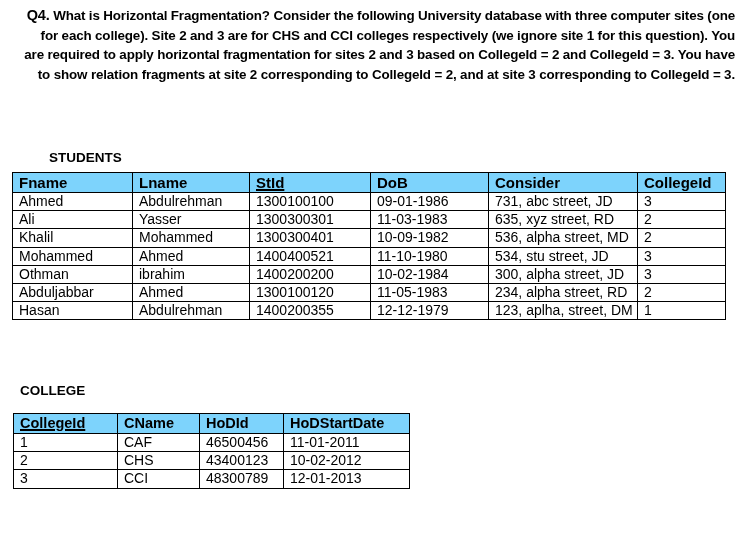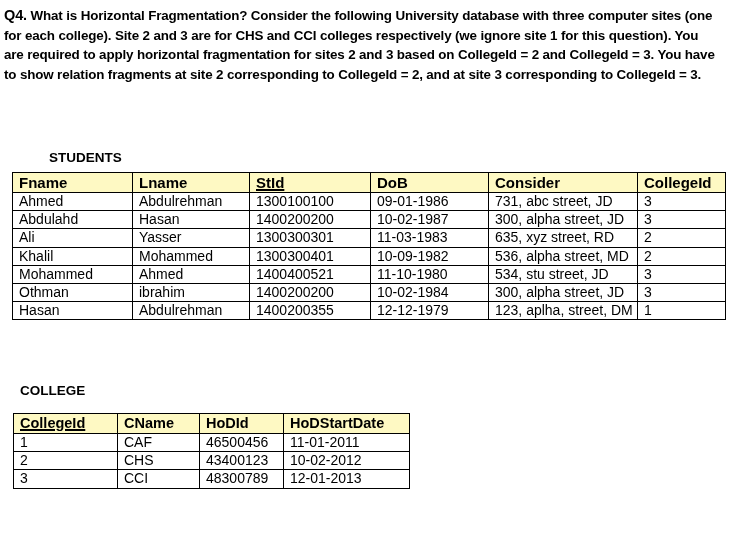--- a/index.html
+++ b/index.html
@@ -1,24 +1,24 @@
 <!DOCTYPE html>
 <html><head>
 <meta charset="utf-8">
 <style>
   html, body { margin: 0; padding: 0; background: #ffffff; }
   body { width: 749px; height: 536px; position: relative; overflow: hidden;
          font-family: "Liberation Sans", "DejaVu Sans", sans-serif; color: #000; }
-  .question { position: absolute; left: 4px; top: 6px; width: 715px;
-              font-size: 13.4px; font-weight: bold; line-height: 19.6px; letter-spacing: -0.15px; }
+  .question { position: absolute; left: 20px; top: 6px; width: 715px;
+              font-size: 13.4px; font-weight: bold; line-height: 19.6px; letter-spacing: -0.15px; text-align: right; }
   .question .qnum { font-size: 14.5px; }
   .caption { position: absolute; font-weight: bold; font-size: 13.5px; }
   table { position: absolute; border-collapse: collapse; table-layout: fixed; }
   th, td { border: 1.5px solid #000; padding: 0 0 0 6px; text-align: left; white-space: nowrap; overflow: hidden; }
-  th { background: #fef9c3; font-size: 15px; font-weight: bold; height: 19px; line-height: 19px; }
+  th { background: #7dd3fc; font-size: 15px; font-weight: bold; height: 19px; line-height: 19px; }
   td { font-size: 14px; height: 17.2px; line-height: 17.2px; }
   th.pk span { text-decoration: underline; text-decoration-thickness: 1.5px; }
   #students { left: 12px; top: 172px; width: 713px; }
   #college { left: 13px; top: 413px; width: 396px; }
   #college th { font-size: 14.5px; }
 </style>
 </head>
 <body>
 
 <div class="question"><span class="qnum">Q4.</span> <span>What is Horizontal Fragmentation?  Consider the following University database with three computer sites (one for each college).  Site 2 and 3 are for CHS and CCI colleges respectively (we ignore site 1 for this question). You are required to apply horizontal fragmentation for sites 2 and 3 based on CollegeId = 2 and CollegeId = 3.  You have to show relation fragments at site 2 corresponding to CollegeId = 2, and at site 3 corresponding to CollegeId = 3.</span></div>
@@ -47,28 +47,20 @@
   <tbody>
     <tr>
       <td>Ahmed</td>
       <td>Abdulrehman</td>
       <td>1300100100</td>
       <td>09-01-1986</td>
       <td>731, abc street, JD</td>
       <td>3</td>
     </tr>
     <tr>
-      <td>Abdulahd</td>
-      <td>Hasan</td>
-      <td>1400200200</td>
-      <td>10-02-1987</td>
-      <td>300, alpha street, JD</td>
-      <td>3</td>
-    </tr>
-    <tr>
       <td>Ali</td>
       <td>Yasser</td>
       <td>1300300301</td>
       <td>11-03-1983</td>
       <td>635, xyz street,  RD</td>
       <td>2</td>
     </tr>
     <tr>
       <td>Khalil</td>
       <td>Mohammed</td>
@@ -85,20 +77,28 @@
       <td>534, stu street, JD</td>
       <td>3</td>
     </tr>
     <tr>
       <td>Othman</td>
       <td>ibrahim</td>
       <td>1400200200</td>
       <td>10-02-1984</td>
       <td>300, alpha street, JD</td>
       <td>3</td>
+    </tr>
+    <tr>
+      <td>Abduljabbar</td>
+      <td>Ahmed</td>
+      <td>1300100120</td>
+      <td>11-05-1983</td>
+      <td>234, alpha street, RD</td>
+      <td>2</td>
     </tr>
     <tr>
       <td>Hasan</td>
       <td>Abdulrehman</td>
       <td>1400200355</td>
       <td>12-12-1979</td>
       <td>123, aplha, street, DM</td>
       <td>1</td>
     </tr>
   </tbody>

